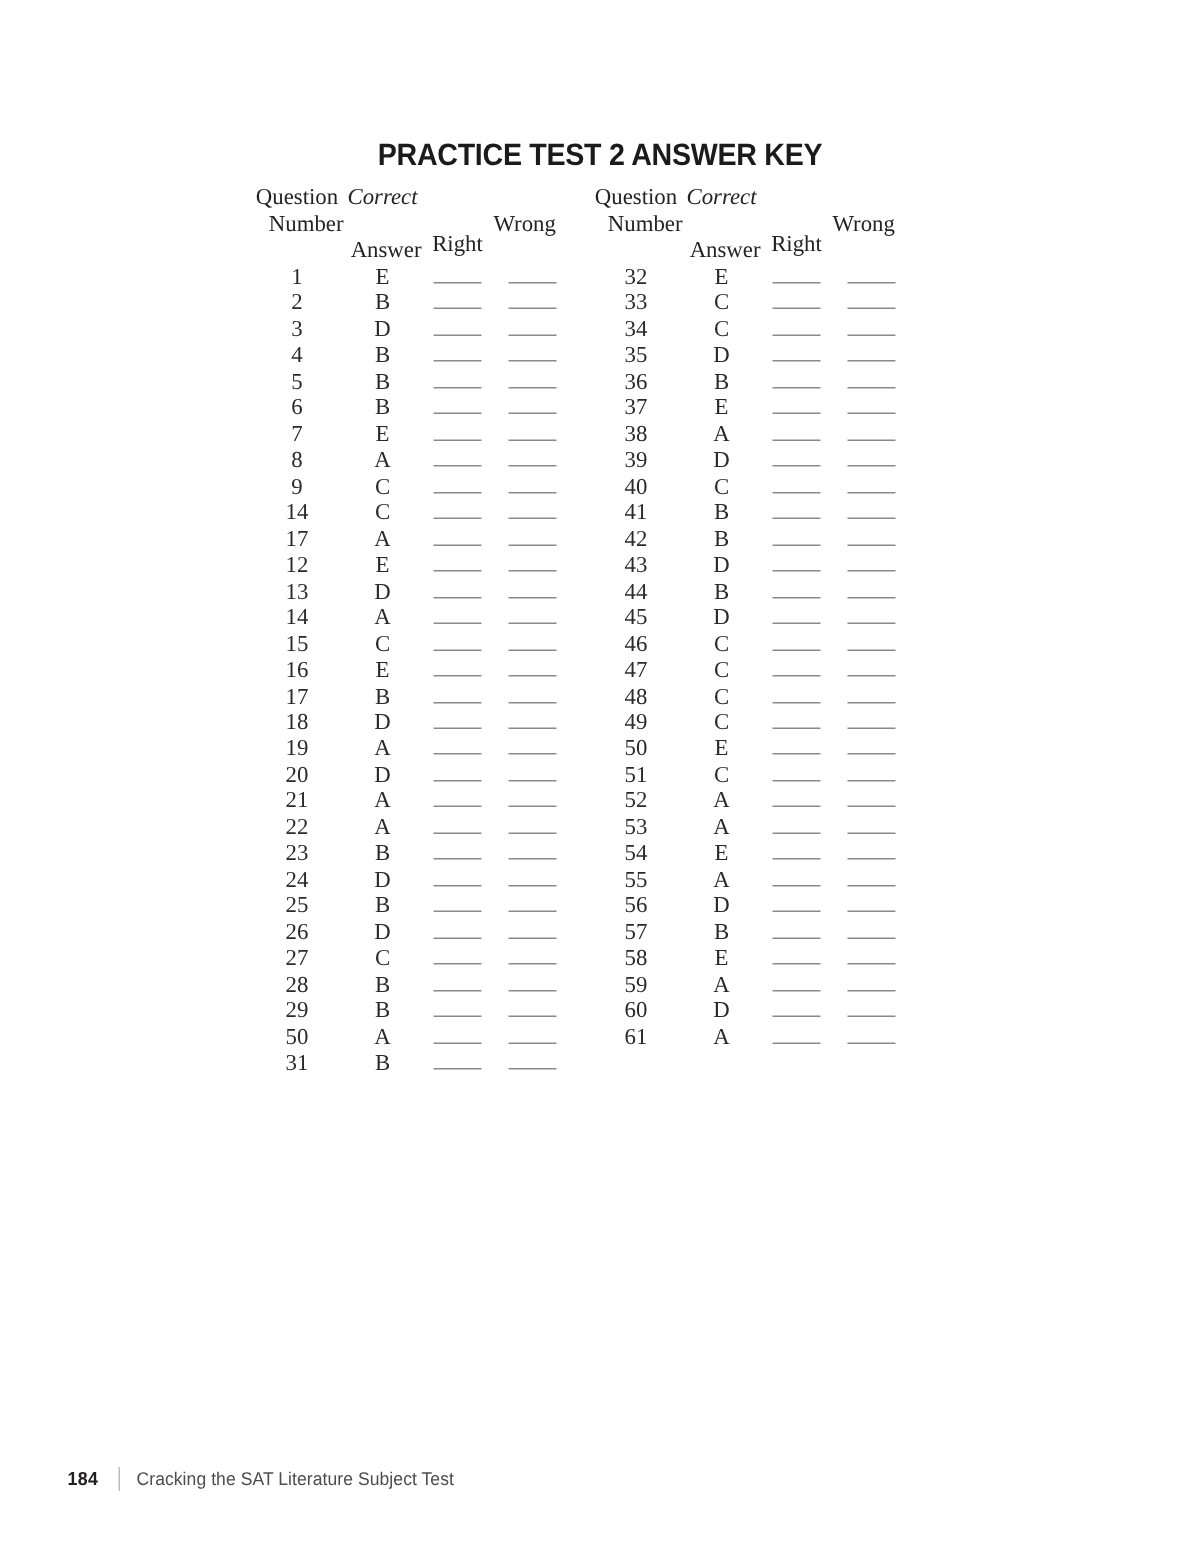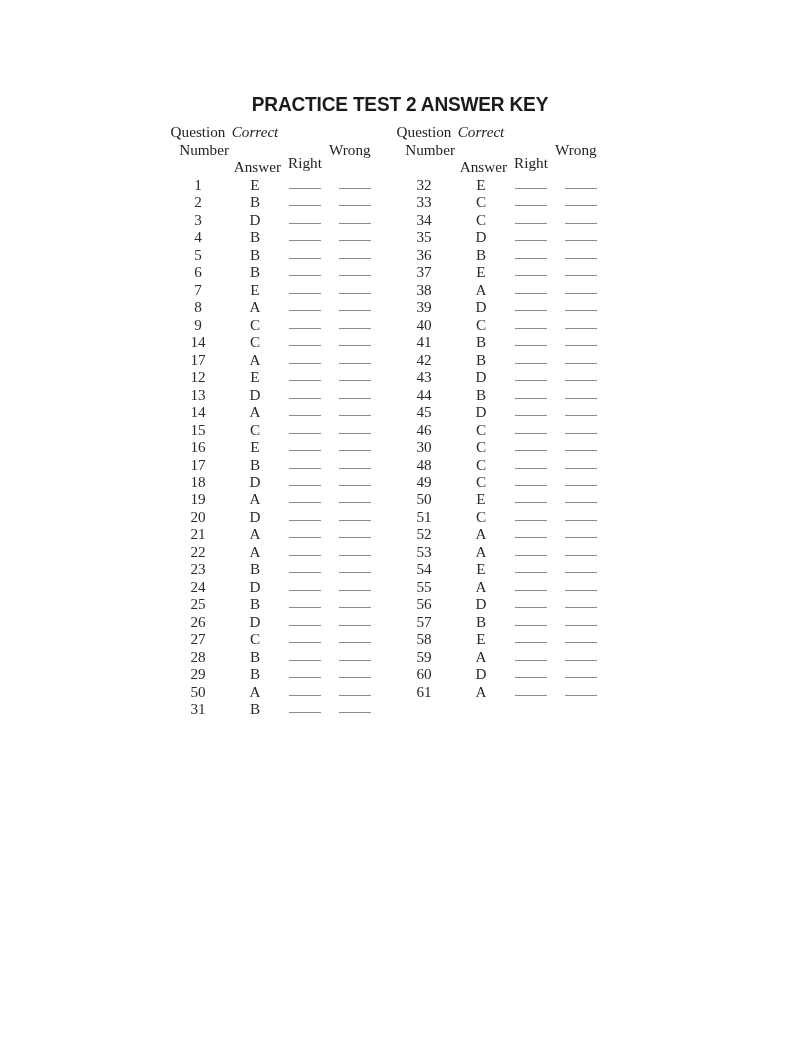--- a/index.html
+++ b/index.html
@@ -438,21 +438,21 @@
             <span class="blank b-right"></span>
             <span class="blank b-wrong"></span>
           </div>
           <div class="row">
             <span class="cell c-num">46</span>
             <span class="cell c-ans">C</span>
             <span class="blank b-right"></span>
             <span class="blank b-wrong"></span>
           </div>
           <div class="row">
-            <span class="cell c-num">30</span>
+            <span class="cell c-num">47</span>
             <span class="cell c-ans">C</span>
             <span class="blank b-right"></span>
             <span class="blank b-wrong"></span>
           </div>
           <div class="row">
             <span class="cell c-num">48</span>
             <span class="cell c-ans">C</span>
             <span class="blank b-right"></span>
             <span class="blank b-wrong"></span>
           </div>
@@ -532,14 +532,19 @@
             <span class="cell c-num">61</span>
             <span class="cell c-ans">A</span>
             <span class="blank b-right"></span>
             <span class="blank b-wrong"></span>
           </div>
         </div>
     </div>
 
   </div>
 
+  <div class="footer">
+    <span class="footer-page">184</span>
+    <span class="footer-rule"></span>
+    <span class="footer-text">Cracking the SAT Literature Subject Test</span>
+  </div>
 
 </div>
 
 </body></html>

